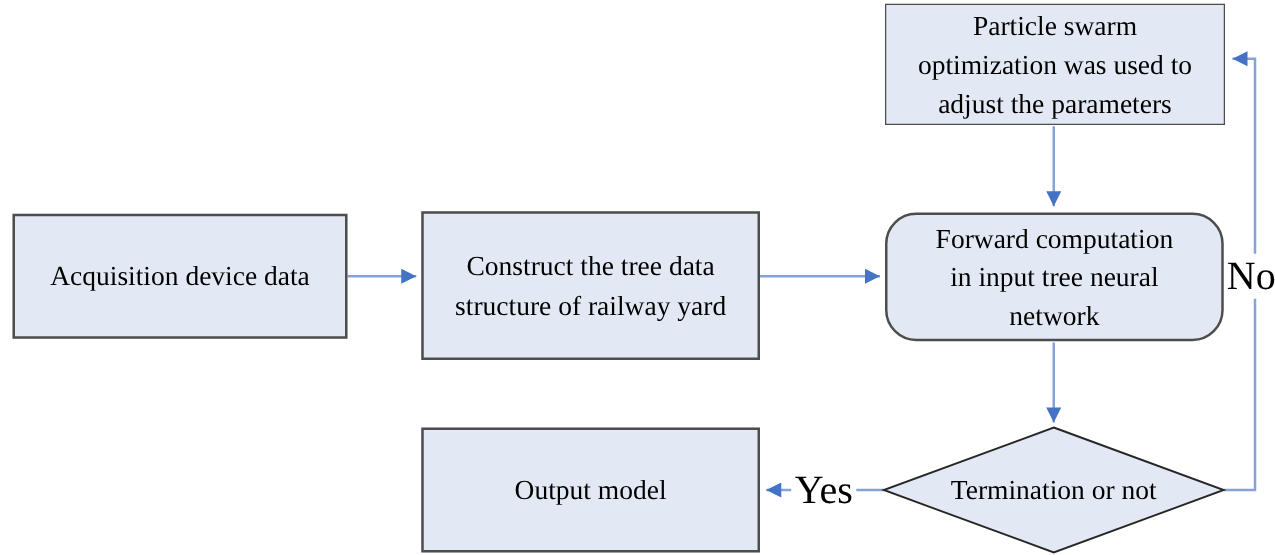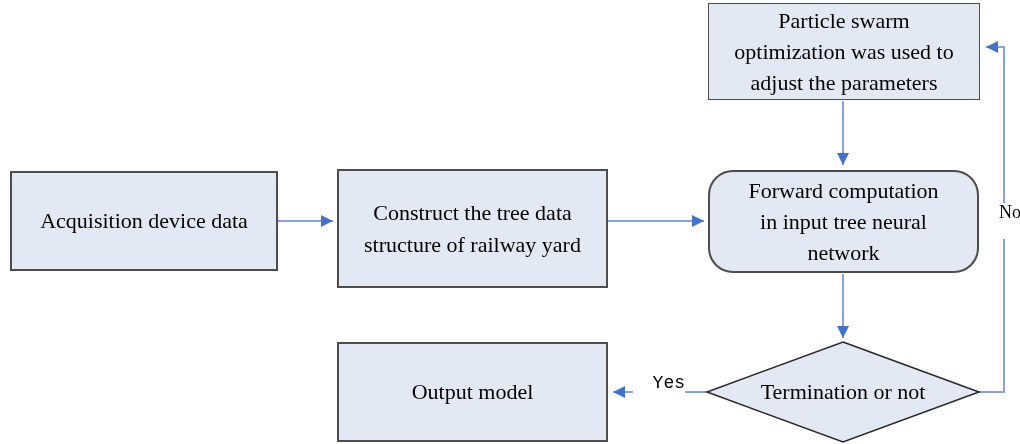--- a/index.html
+++ b/index.html
@@ -64,25 +64,25 @@
   .node-diamond {
     left: 707px; top: 342px; width: 272px; height: 100px;
     background: transparent; border: none;
     z-index: 3;
   }
   .node-diamond span { width: 175px; text-align: center; }
   .edge-label {
     position: absolute;
     z-index: 4;
     background: var(--background);
-    font-size: 18px;
+    font-size: 32px;
     line-height: 1.1;
-    text-align: right;
+    text-align: center;
   }
-  .label-yes { left: 633px; top: 374px; width: 52px; height: 36px; font-family: Liberation Mono, monospace; }
+  .label-yes { left: 633px; top: 374px; width: 52px; height: 36px; }
   .label-no  { left: 981px; top: 203px; width: 40px; height: 36px; }
 </style>
 </head>
 <body>
 
 <div class="canvas">
 
   <svg class="connector-layer" viewBox="0 0 1020 444" xmlns="http://www.w3.org/2000/svg">
     <defs>
       <marker id="arrow" viewBox="0 0 10 10" refX="10" refY="5" markerWidth="7" markerHeight="6" orient="auto">

